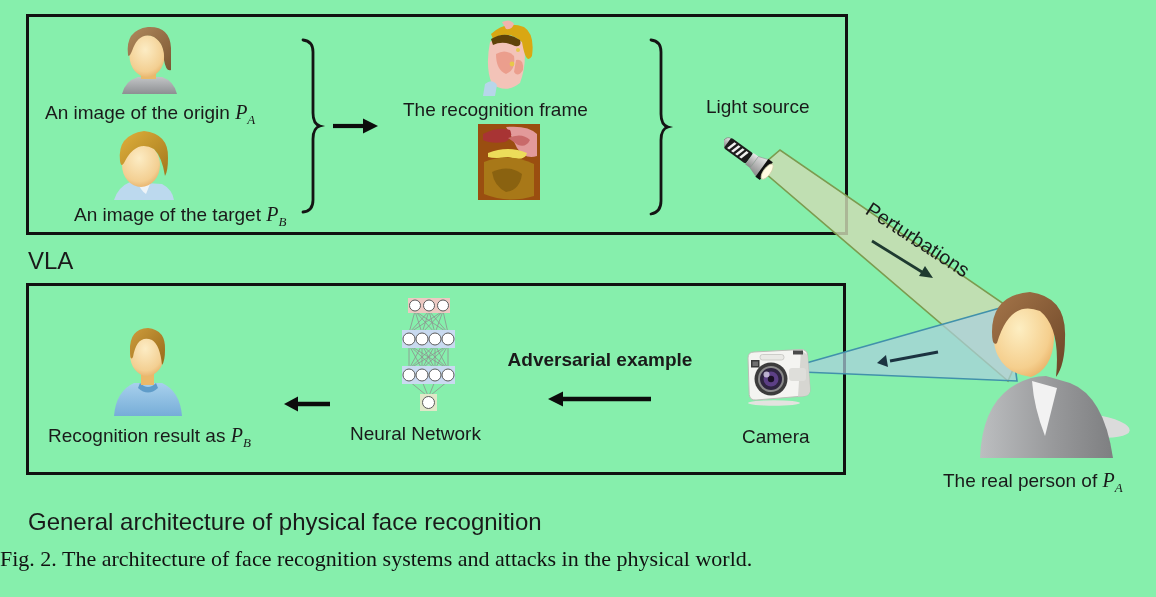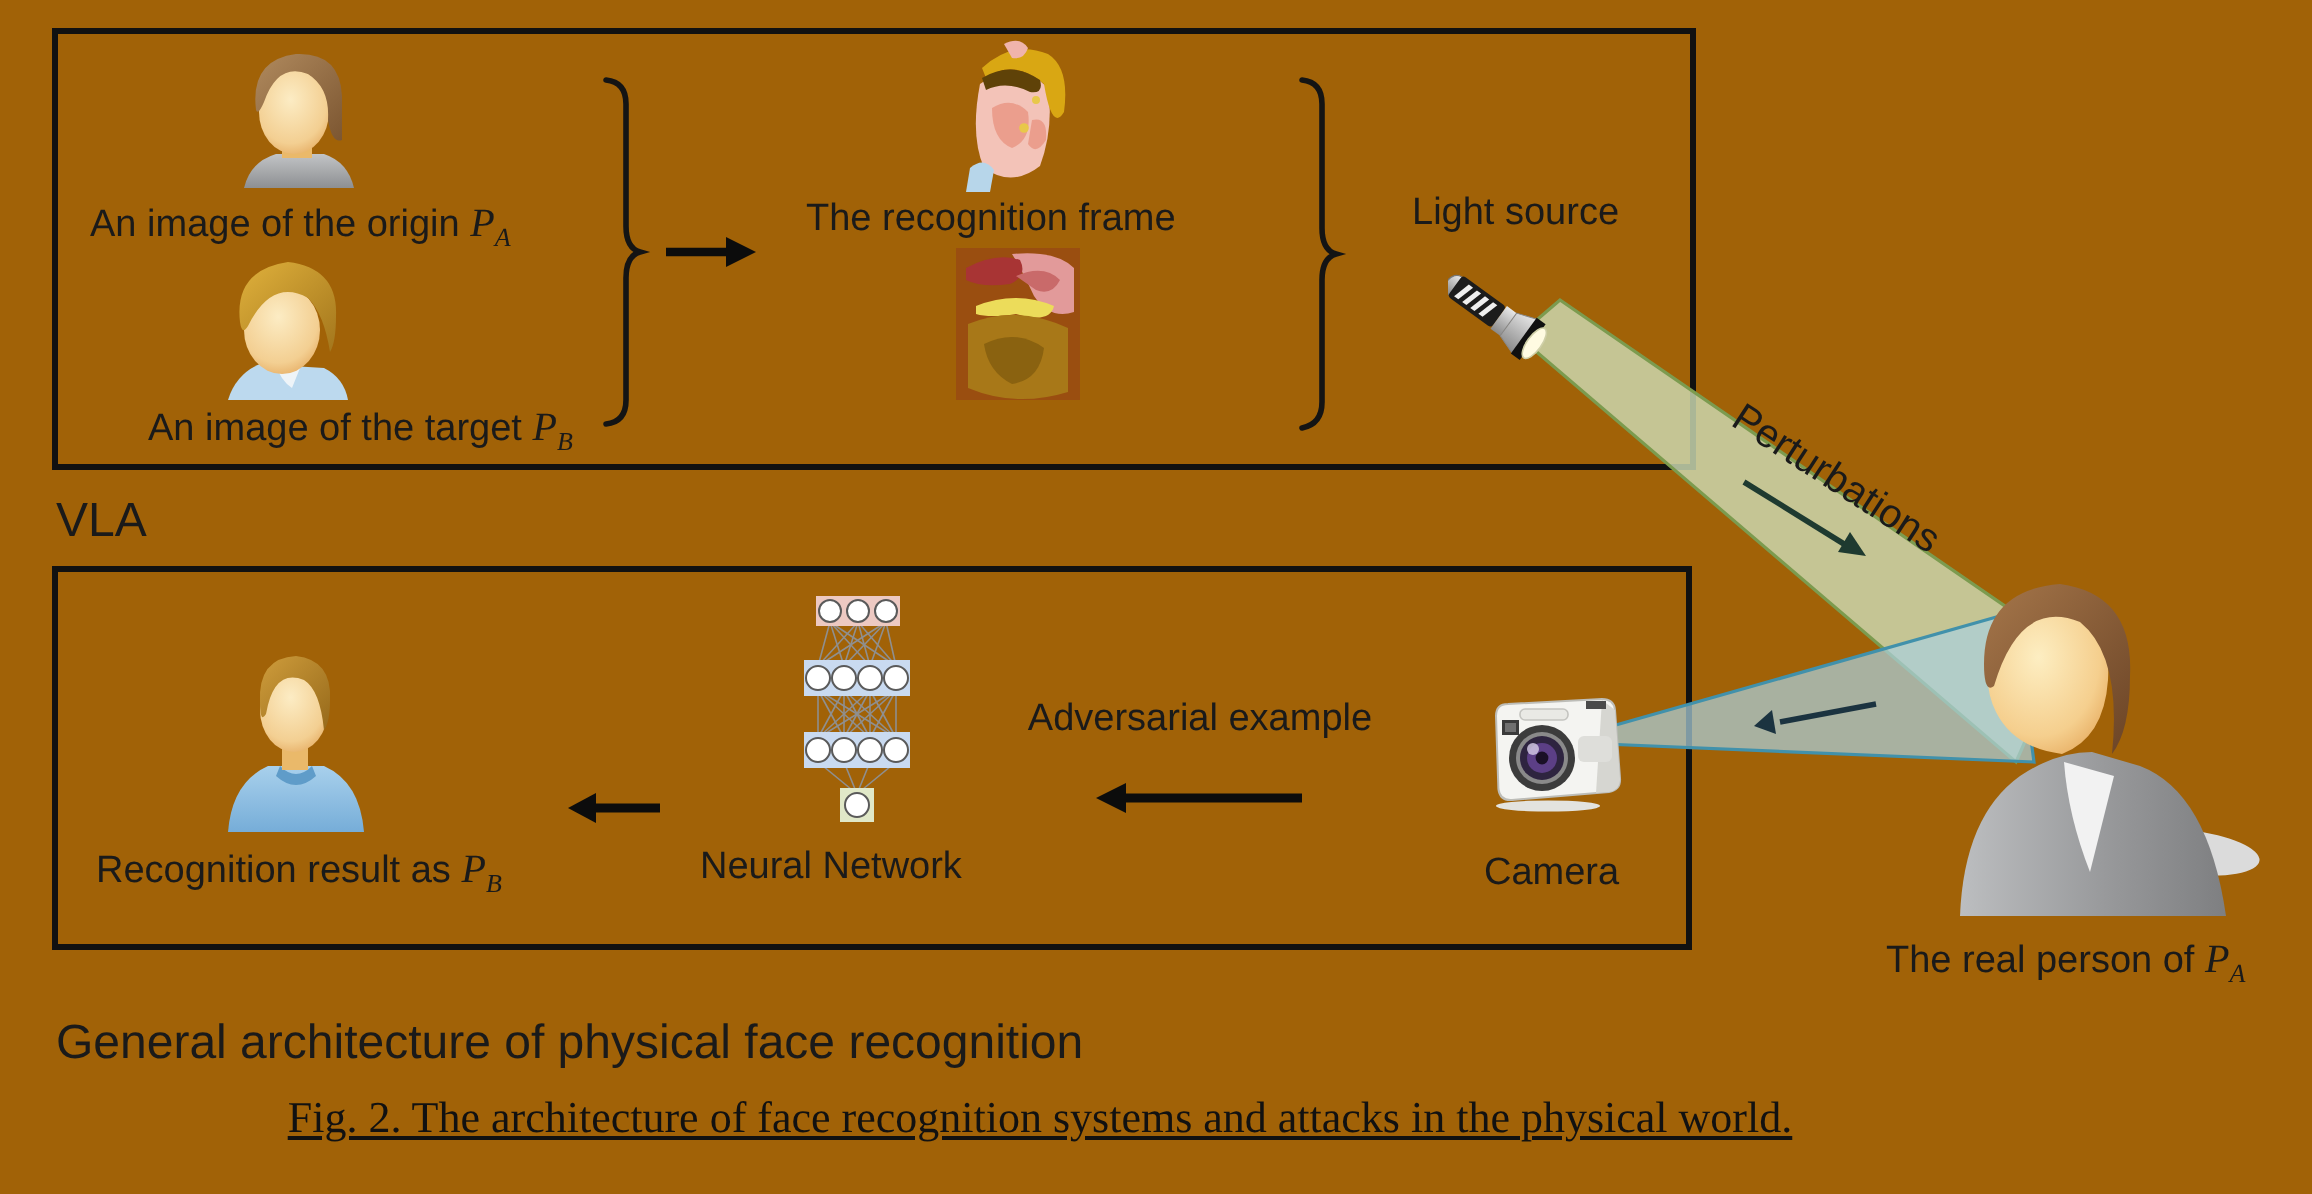--- a/index.html
+++ b/index.html
@@ -1,28 +1,28 @@
 <!DOCTYPE html>
 <html><head>
 <meta charset="utf-8">
 <style>
   html,body{margin:0;padding:0;background:#fff;}
   #stage{
-    position:relative;width:1156px;height:597px;background:#a16207;
+    position:relative;width:1156px;height:597px;background:#86efac;
     font-family:"Liberation Sans",sans-serif;color:#1a1a1a;overflow:hidden;
   }
   .box{position:absolute;border:3px solid #111;background:transparent;}
   .label{position:absolute;font-size:19px;white-space:nowrap;line-height:1.15;}
   .tag{position:absolute;font-size:24px;white-space:nowrap;margin-top:12px;}
   .center{text-align:center;}
   .mvar{font-family:"Liberation Serif",serif;font-style:italic;font-size:20px;}
   .msub{font-family:"Liberation Serif",serif;font-style:italic;font-size:13px;}
   .abs{position:absolute;}
-  #fig-caption{position:absolute;left:0;top:546;width:1040px;text-align:center;
-    font-family:"Liberation Serif",serif;font-size:22px;color:#111;text-decoration:underline;}
+  #fig-caption{position:absolute;left:0;top:546;width:1040px;
+    font-family:"Liberation Serif",serif;font-size:22px;color:#111;}
   svg{display:block;}
 </style>
 </head>
 <body>
 
 <div id="stage">
 
   <div class="box" style="left:26px;top:14px;width:816px;height:215px;"></div>
   <div class="box" style="left:26px;top:283px;width:814px;height:186px;"></div>
 
@@ -277,21 +277,21 @@
   <div class="label" style="left:403px;top:99px;">The recognition frame</div>
   <div class="label" style="left:706px;top:96px;">Light source</div>
   <div class="tag" style="left:28px;top:235px;">VLA</div>
 
   <div class="label" style="left:874px;top:198px;font-size:20px;transform:rotate(33deg);transform-origin:left top;">Perturbations</div>
 
   <div class="label" style="left:48px;top:424px;">
     <span>Recognition result as </span><span class="mvar">P</span><sub class="msub">B</sub>
   </div>
   <div class="label" style="left:350px;top:423px;">Neural Network</div>
-  <div class="label center" style="left:500px;top:349px;width:200px;">
+  <div class="label center" style="left:500px;top:349px;width:200px;font-weight:bold;">
     <div>Adversarial example</div>
   </div>
   <div class="label" style="left:742px;top:426px;">Camera</div>
   <div class="tag" style="left:28px;top:496px;">General architecture of physical face recognition</div>
 
   <div class="label" style="left:943px;top:469px;">
     <span>The real person of </span><span class="mvar">P</span><sub class="msub">A</sub>
   </div>
 
   <div id="fig-caption" style="top:546px;">Fig. 2. The architecture of face recognition systems and attacks in the physical world.</div>

